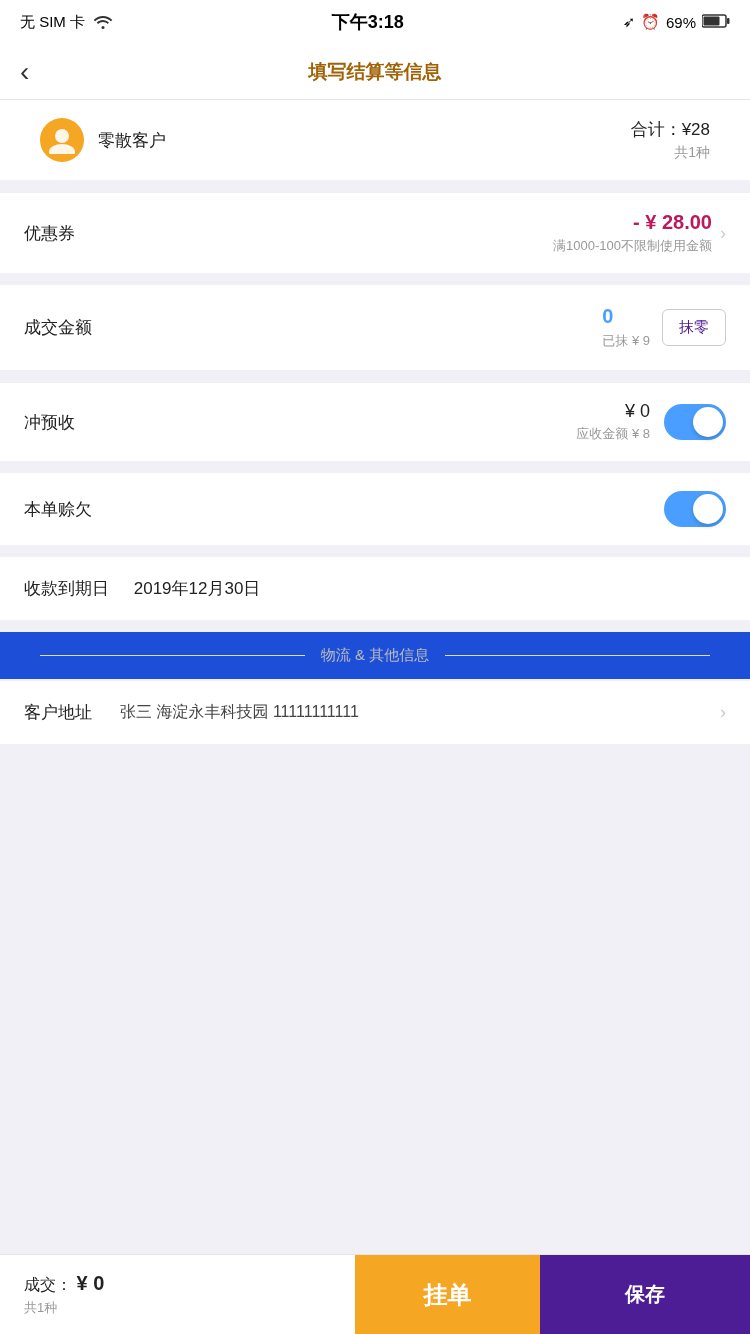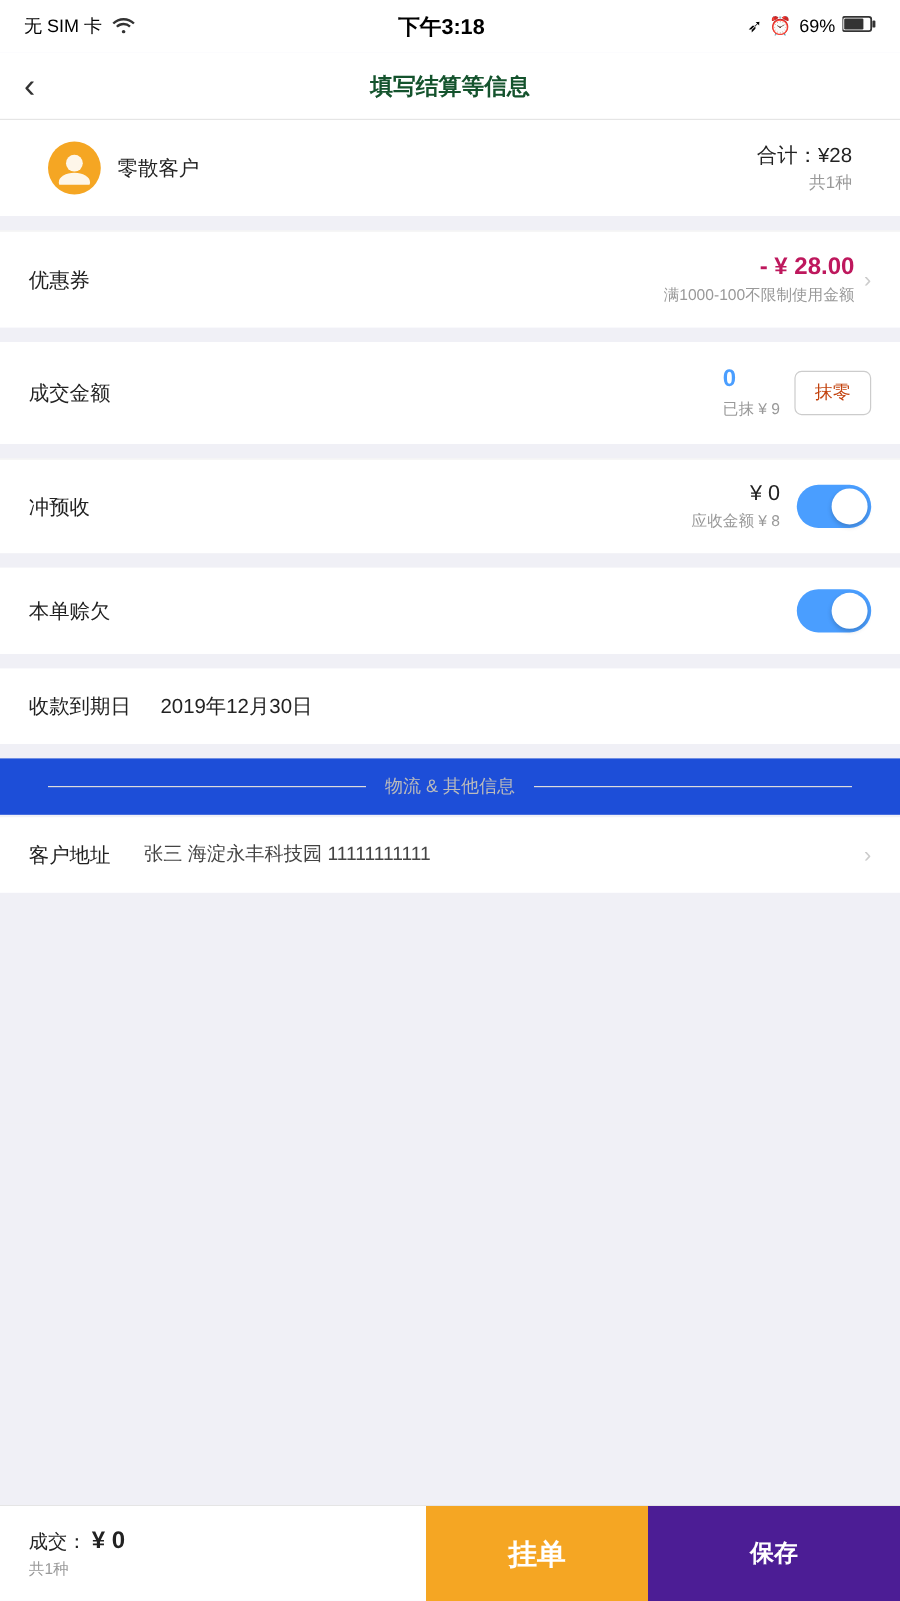--- a/index.html
+++ b/index.html
@@ -43,21 +43,21 @@
       color: #333;
       cursor: pointer;
       line-height: 1;
     }
     .nav-title {
       position: absolute;
       left: 50%;
       transform: translateX(-50%);
       font-size: 19px;
       font-weight: 600;
-      color: #14532d;
+      color: #a16207;
     }
 
     
     .content { background: #f0f0f6; }
 
     
     .section {
       background: #fff;
       margin-bottom: 12px;
     }
@@ -116,21 +116,21 @@
     .deal-row:last-child { border-bottom: none; }
     .deal-label { font-size: 17px; color: #222; }
     .deal-right { display: flex; align-items: center; gap: 12px; }
     .deal-value { font-size: 20px; color: #4a9eff; font-weight: 600; }
     .deal-sub { font-size: 13px; color: #999; margin-top: 4px; text-align: right; }
     .round-zero-btn {
       border: 1px solid #ccc;
       border-radius: 6px;
       padding: 8px 16px;
       font-size: 15px;
-      color: #c2410c;
+      color: #4c1d95;
       background: #fff;
       cursor: pointer;
     }
 
     
     .prepay-row {
       display: flex;
       align-items: center;
       justify-content: space-between;
       padding: 18px 24px;

